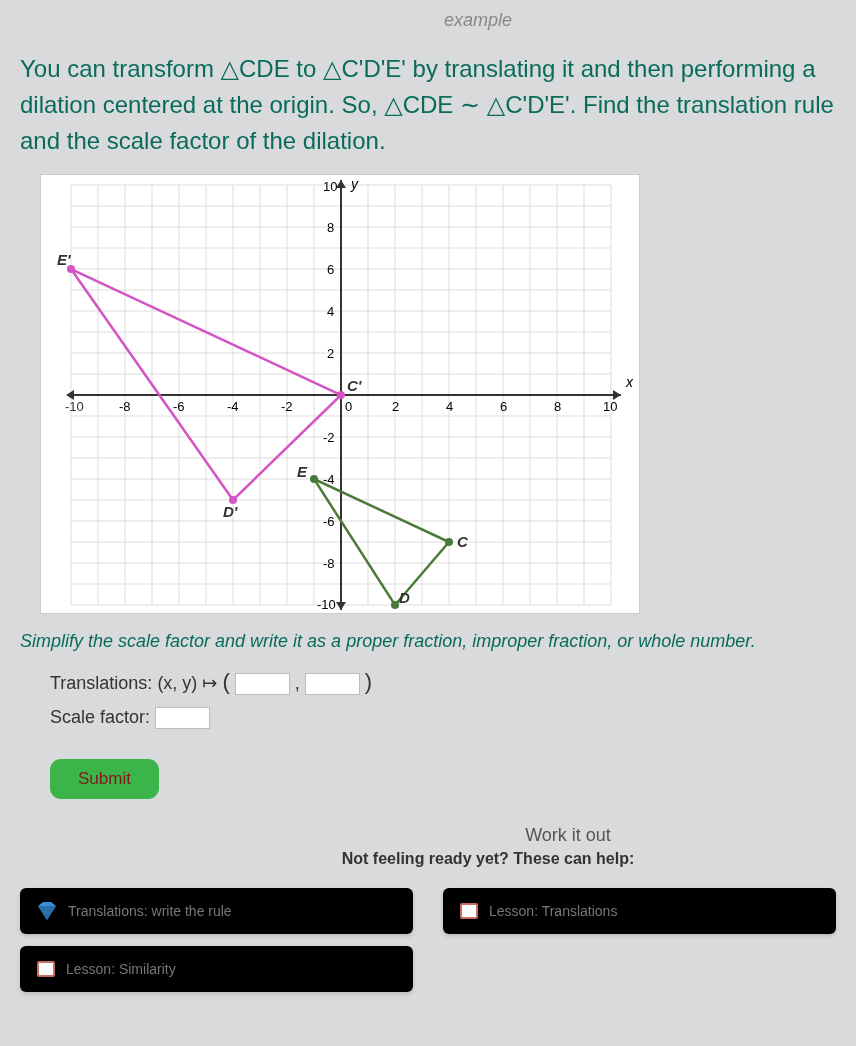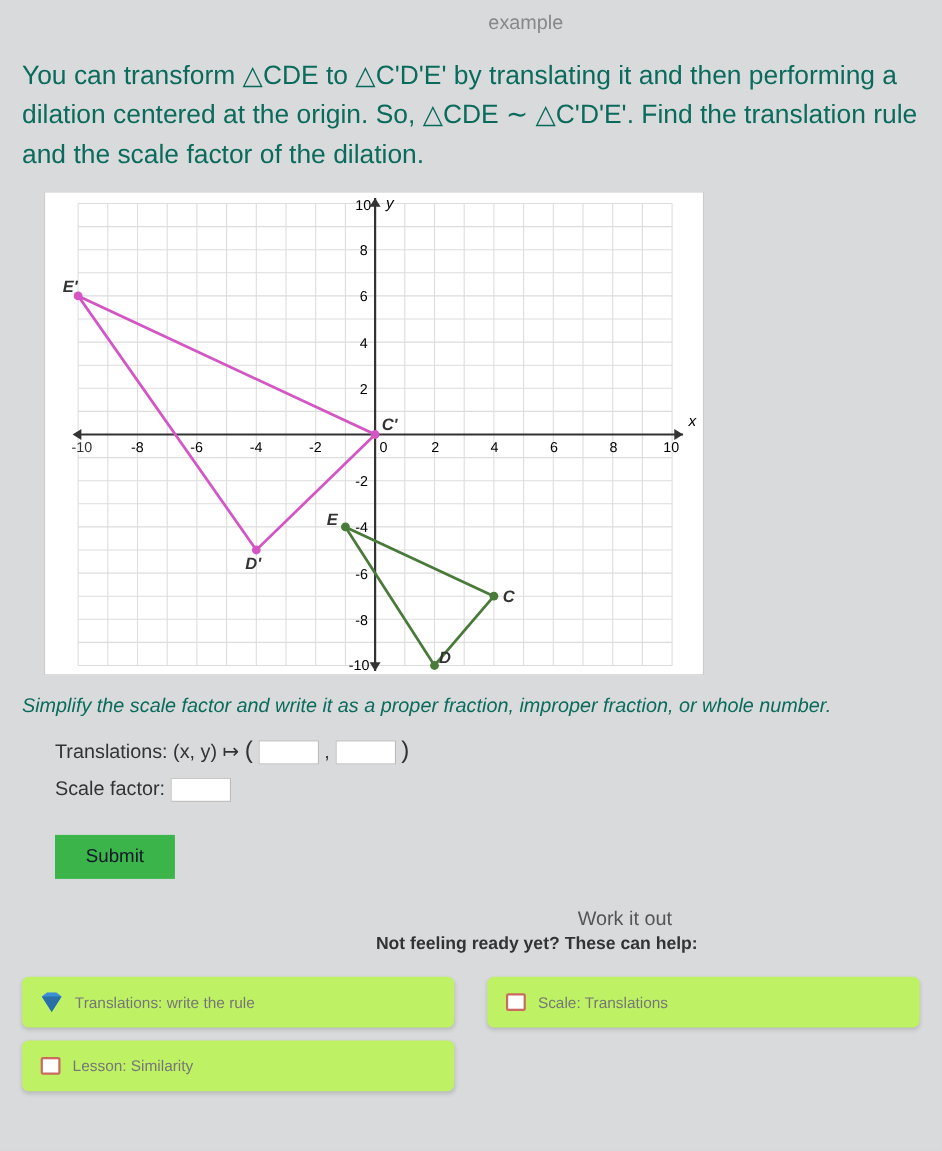--- a/index.html
+++ b/index.html
@@ -9,20 +9,21 @@
       width: 856px;
       padding: 10px 20px;
       color: #333;
     }
     .example-header {
       text-align: center;
       color: #888;
       font-size: 18px;
       margin-bottom: 20px;
       margin-left: 100px;
+      font-style: italic;
     }
     .problem-text {
       color: #0a6b5c;
       font-size: 24px;
       line-height: 1.5;
       margin-bottom: 15px;
     }
     .graph-container {
       background: #fff;
       border: 1px solid #ccc;
@@ -47,25 +48,25 @@
     .answer-input {
       width: 55px;
       height: 22px;
       border: 1px solid #bbb;
       background: #fff;
       padding: 2px;
       font-size: 14px;
     }
     .submit-btn {
       background: #3bb54a;
-      color: #0f172a;
+      color: #7f1d1d;
       border: none;
       padding: 10px 28px;
       font-size: 17px;
-      border-radius: 0;
+      border-radius: 11px;
       cursor: pointer;
       margin: 18px 0 18px 30px;
     }
     .work-it-out {
       text-align: center;
       margin: 8px 0 4px 280px;
       font-size: 18px;
       color: #555;
     }
     .not-feeling {
@@ -76,21 +77,21 @@
       margin-bottom: 20px;
       font-weight: bold;
     }
     .help-grid {
       display: grid;
       grid-template-columns: 1fr 1fr;
       gap: 12px 30px;
       margin-top: 20px;
     }
     .help-card {
-      background: #bef264;
+      background: #000000;
       border-radius: 6px;
       padding: 14px 16px;
       display: flex;
       align-items: center;
       gap: 10px;
       box-shadow: 0 2px 4px rgba(0,0,0,0.15);
       font-size: 14px;
       color: #777;
     }
     .gem-icon {
@@ -244,21 +245,21 @@
     </span>
     <span>Translations: write the rule</span>
   </div>
   <div class="help-card">
     <span class="book-icon">
       <svg viewBox="0 0 20 18">
           <rect x="1" y="1" width="18" height="16" rx="2" fill="#c96b5e"></rect>
           <rect x="3" y="3" width="14" height="12" fill="#fff"></rect>
         </svg>
     </span>
-    <span>Scale: Translations</span>
+    <span>Lesson: Translations</span>
   </div>
   <div class="help-card">
     <span class="book-icon">
       <svg viewBox="0 0 20 18">
           <rect x="1" y="1" width="18" height="16" rx="2" fill="#c96b5e"></rect>
           <rect x="3" y="3" width="14" height="12" fill="#fff"></rect>
         </svg>
     </span>
     <span>Lesson: Similarity</span>
   </div>

